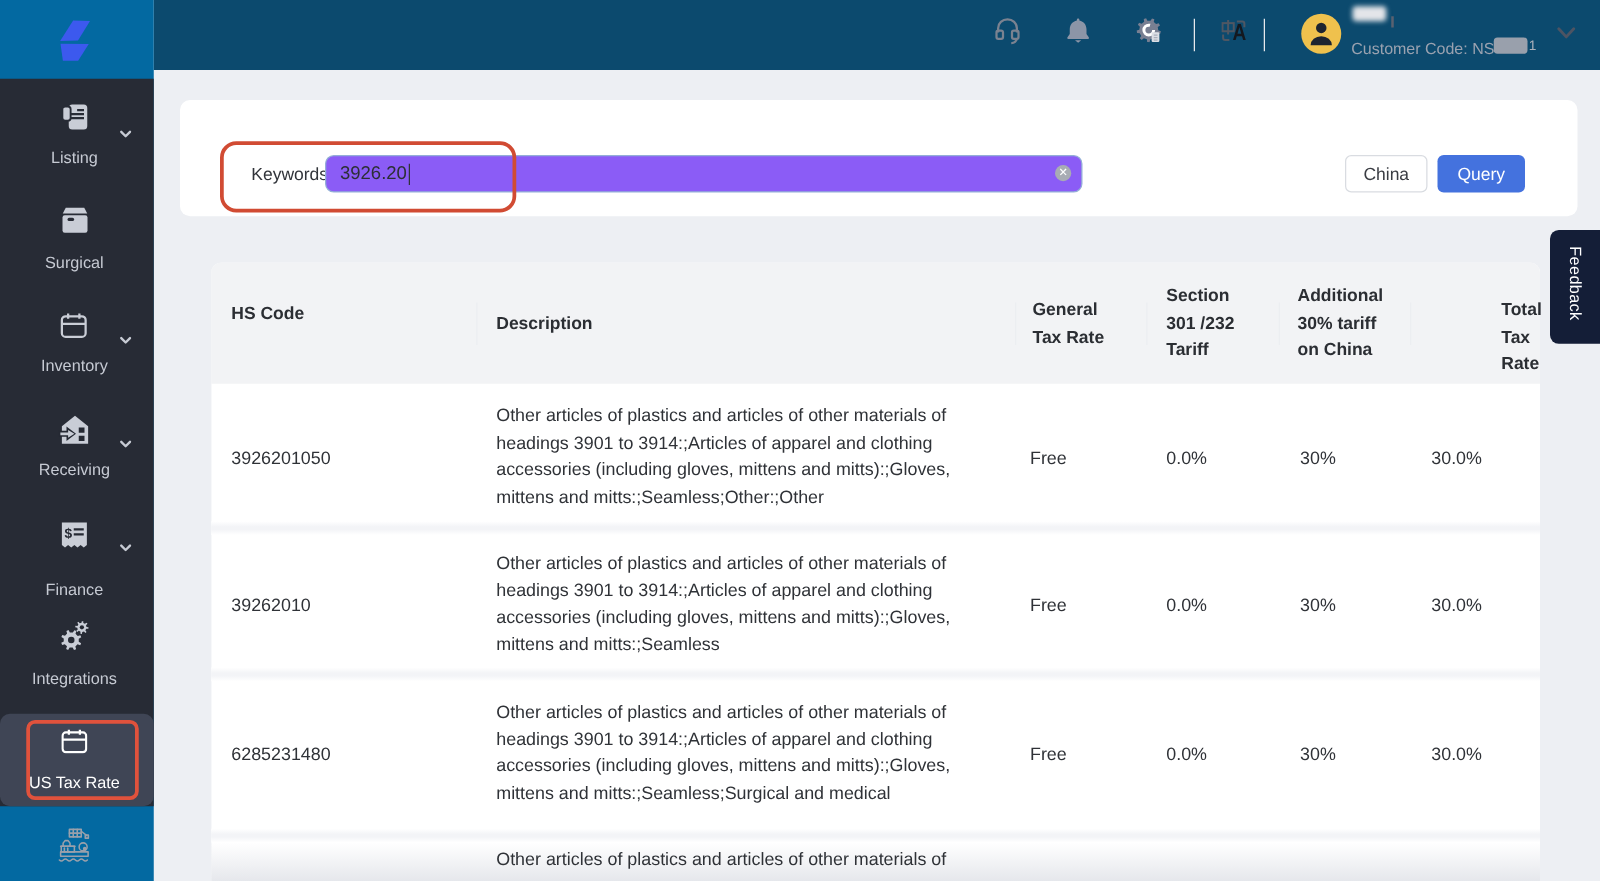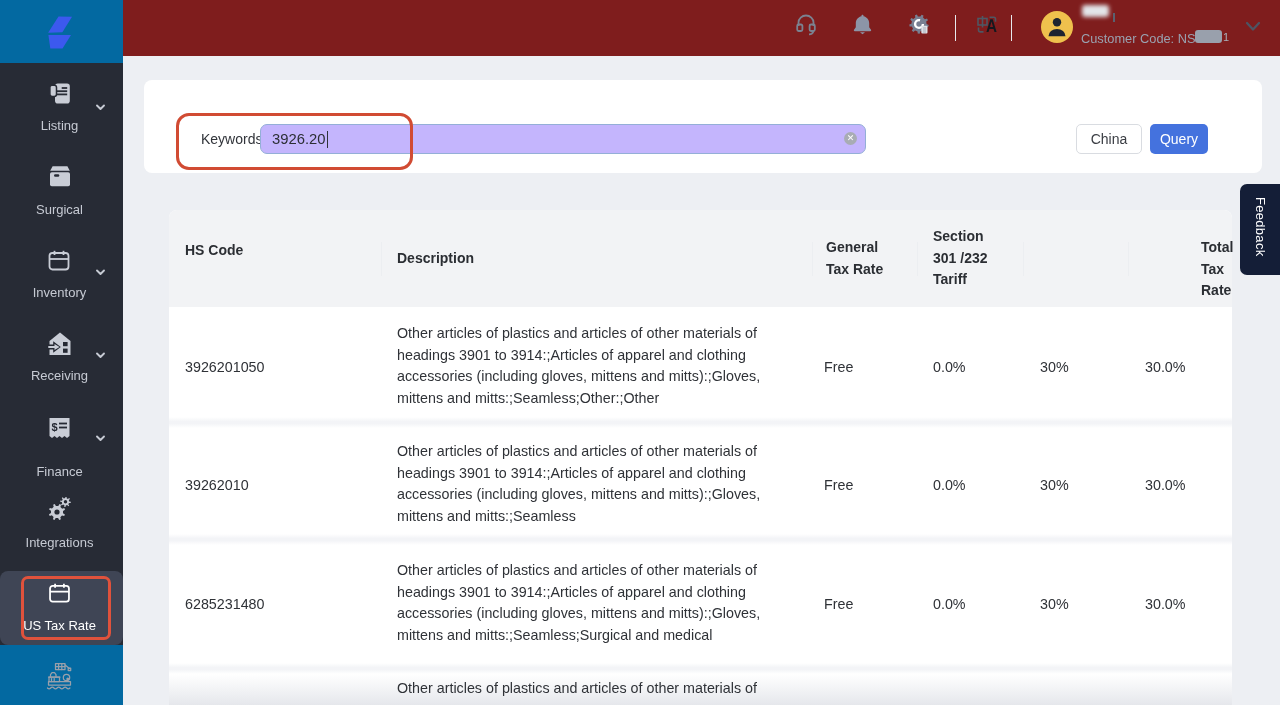--- a/index.html
+++ b/index.html
@@ -9,33 +9,33 @@
 
 
 #sidebar { position:absolute; left:0; top:0; width:123px; height:705px; background:#0369a1; }
 #menuarea { position:absolute; left:0; top:63px; width:123px; height:582px; background:#272b35; }
 .mlabel { position:absolute; width:119px; text-align:center; font-size:13px; color:#c6cad3; }
 .chev { position:absolute; width:11px; height:11px; }
 #selbg { position:absolute; left:0; top:571px; width:123px; height:74px; background:#3f4555; border-radius:8px; }
 #selborder { position:absolute; left:21px; top:576px; width:90px; height:64px; border:3px solid #e0523c; border-radius:7px; }
 
 
-#navbar { position:absolute; left:123px; top:0; width:1157px; height:56px; background:#7f1d1d; }
+#navbar { position:absolute; left:123px; top:0; width:1157px; height:56px; background:#0c4a6e; }
 .vdiv { position:absolute; top:15px; width:1px; height:26px; background:#e7e9ed; }
 
 
 #searchcard { position:absolute; left:144px; top:80px; width:1118px; height:93px; background:#fff; border-radius:8px; }
 #kwlabel { position:absolute; left:185px; top:131px; font-size:14px; color:#31343a; font-weight:400;margin-left:16px; }
-#kwinput { position:absolute; left:260px; top:124px; width:606px; height:30px; background:#c4b5fd; border:1px solid #94afd7; border-radius:7px; }
+#kwinput { position:absolute; left:260px; top:124px; width:606px; height:30px; background:#8b5cf6; border:1px solid #94afd7; border-radius:7px; }
 #kwtext { position:absolute; left:11px; top:6px; font-size:14.8px; color:#2c2f35; }
 #cursor { position:absolute; left:66px; top:6px; width:1px; height:17px; background:#30333a; }
 #clearbtn { position:absolute; left:583px; top:7px; width:13px; height:13px; border-radius:50%; background:#a8acb4; color:#fff; font-size:9px; line-height:13px; text-align:center; }
 #redbox { position:absolute; left:176px; top:113px; width:237px; height:57px; border:3px solid #d14b33; border-radius:13px; }
 #resetbtn { position:absolute; left:1076px; top:124px; width:66px; height:30px; background:#fff; border:1px solid #d9dce1; border-radius:5px; font-size:14px; color:#3a3d43; text-align:center; line-height:28px; }
-#querybtn { position:absolute; left:1150px; top:124px; width:58px; height:30px; background:#4472de; border-radius:5px; font-size:14px; color:#fff; text-align:center; line-height:30px; }
+#querybtn { position:absolute; left:1150px; top:124px; width:70px; height:30px; background:#4472de; border-radius:5px; font-size:14px; color:#fff; text-align:center; line-height:30px; }
 
 #tablecard { position:absolute; left:169px; top:210px; width:1063px; height:495px; background-color:#fff; background-image:linear-gradient(rgba(234,236,240,0),rgba(227,229,234,0.92)); background-repeat:no-repeat; background-position:0 464px; background-size:100% 31px; border-radius:8px 8px 0 0; }
 #thead { position:absolute; left:0; top:0; width:1063px; height:97px; background:#f2f3f5; border-radius:8px 8px 0 0; }
 .th { position:absolute; font-size:14px; font-weight:700; color:#2b2e33; line-height:21.5px; }
 .hsep { position:absolute; top:32px; width:1px; height:34px; background:#eceef1; }
 .rowband { position:absolute; left:0; width:1063px; height:11px; background:linear-gradient(#fff,#f3f4f7 40%,#f3f4f7 60%,#fff); }
 .hscode { position:absolute; left:16px; font-size:14.3px; color:#2f3237; }
 .desc { position:absolute; left:228px; font-size:14.3px; color:#2f3237; line-height:21.5px; }
 .val { position:absolute; font-size:14.3px; color:#2f3237; }
 
@@ -103,20 +103,21 @@
   <div id="thead">
     <div class="hsep" style="left:212px"></div>
     <div class="hsep" style="left:643px"></div>
     <div class="hsep" style="left:748px"></div>
     <div class="hsep" style="left:854px"></div>
     <div class="hsep" style="left:959px"></div>
     <div class="th" style="left:16px;top:30px">HS Code</div>
     <div class="th" style="left:228px;top:38px">Description</div>
     <div class="th" style="left:657px;top:27px">General<br>Tax Rate</div>
     <div class="th" style="left:764px;top:16px">Section<br>301 /232<br>Tariff</div>
+    <div class="th" style="left:869px;top:16px">Additional<br>30% tariff<br>on China</div>
     <div class="th" style="left:1032px;top:27px">Total Tax<br>Rate</div>
   </div>
 
   <div class="hscode" style="top:149px">3926201050</div>
   <div class="desc" style="top:113px">Other articles of plastics and articles of other materials of<br>headings 3901 to 3914:;Articles of apparel and clothing<br>accessories (including gloves, mittens and mitts):;Gloves,<br>mittens and mitts:;Seamless;Other:;Other</div>
   <div class="val" style="left:655px;top:149px">Free</div>
   <div class="val" style="left:764px;top:149px">0.0%</div>
   <div class="val" style="left:871px;top:149px">30%</div>
   <div class="val" style="left:976px;top:149px">30.0%</div>
   <div class="rowband" style="top:207px"></div>

